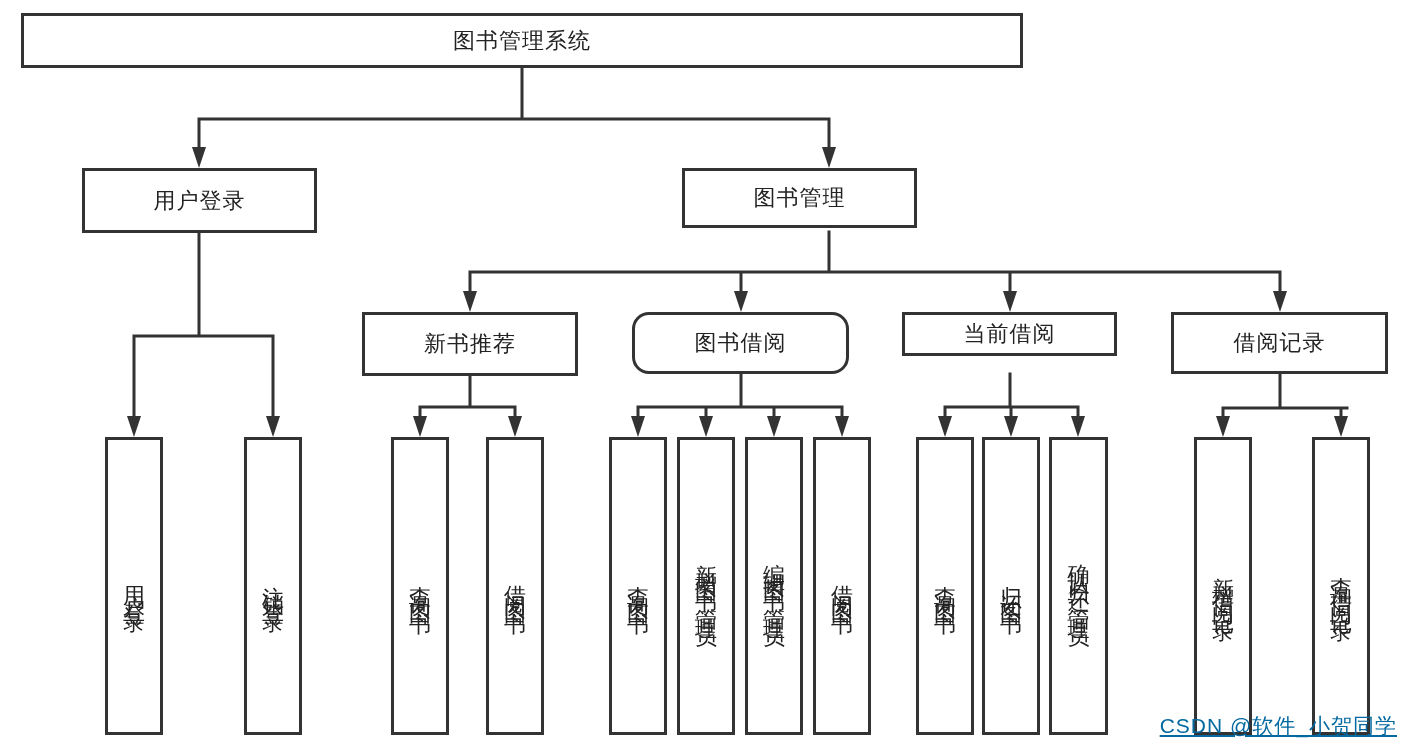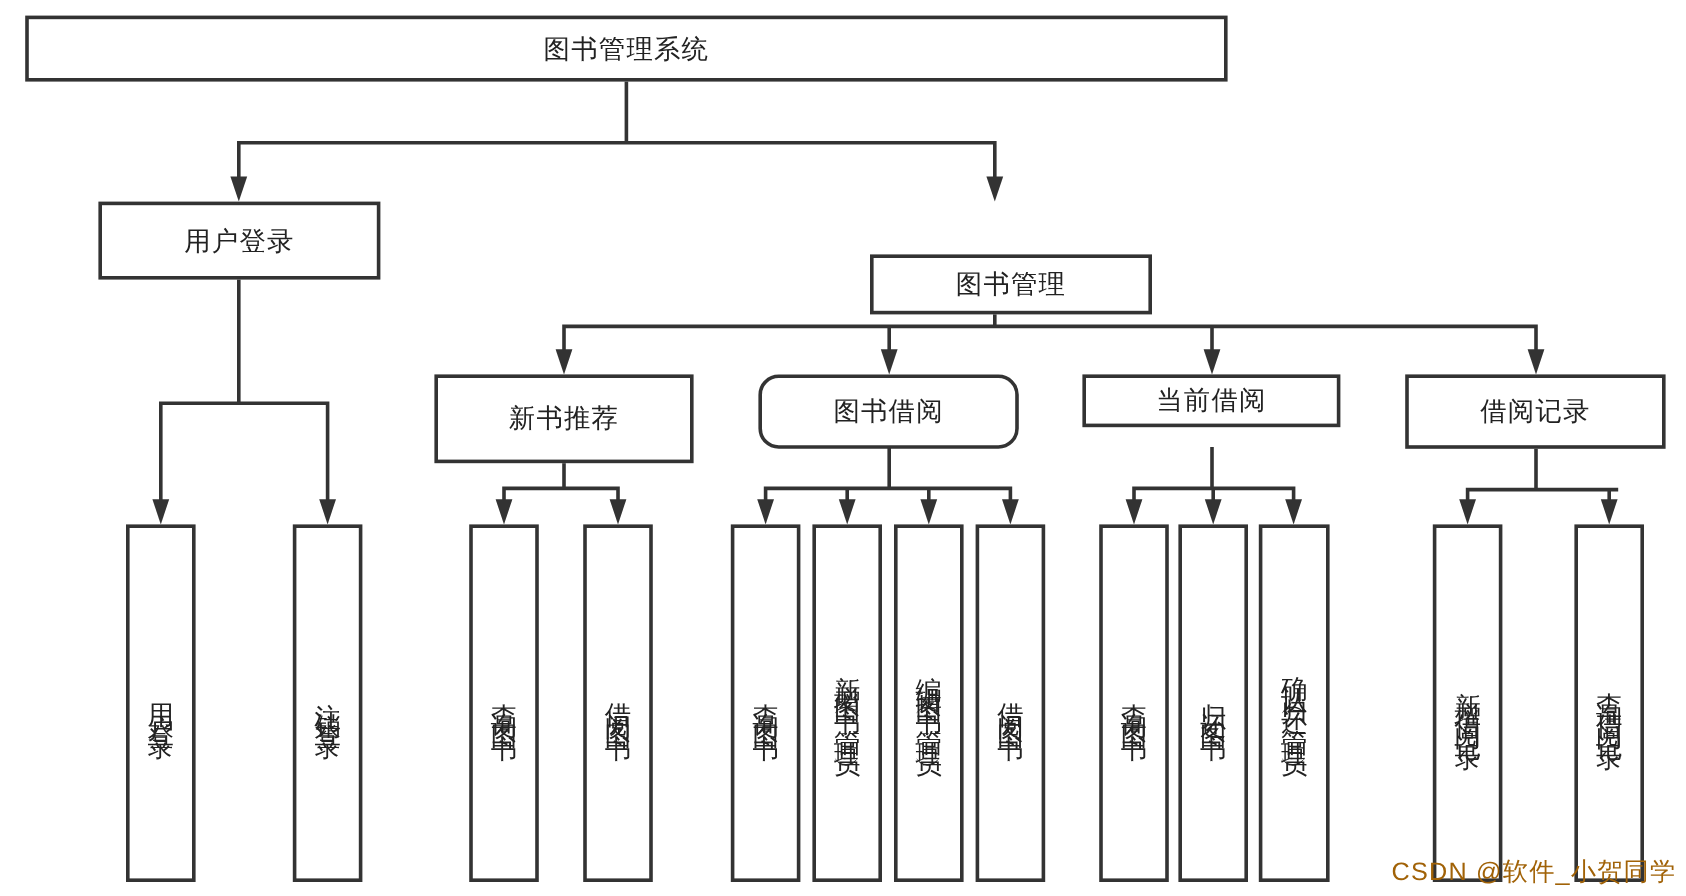--- a/index.html
+++ b/index.html
@@ -32,24 +32,25 @@
     font-size:22px;
     line-height:1;
     letter-spacing:9px;
     white-space:nowrap;
   }
   .watermark{
     position:absolute;
     top:712px;
     right:8px;
     font-size:21px;
-    color:#a16207;
+    color:#0369a1;
     letter-spacing:1px;
     white-space:nowrap;
     z-index:5;
+    text-decoration:underline;
   }
 </style>
 </head>
 <body>
 
 <div id="canvas">
 
   <svg id="wires" viewBox="0 0 1405 747" xmlns="http://www.w3.org/2000/svg">
     <g stroke="#333333" stroke-width="3" fill="none" stroke-linecap="square">
       <path d="M522 68 V119 M199 119 H829 M199 119 V150 M829 119 V150"></path>
@@ -83,25 +84,25 @@
     </g>
   </svg>
 
   <div class="box hbox" style="left:21px;top:13px;width:1002px;height:55px;">
     <span>图书管理系统</span>
   </div>
 
   <div class="box hbox" style="left:82px;top:168px;width:235px;height:65px;">
     <span>用户登录</span>
   </div>
-  <div class="box hbox" style="left:725px;top:168px;width:235px;height:50px;margin-top:44px;">
+  <div class="box hbox" style="left:682px;top:168px;width:235px;height:60px;">
     <span>图书管理</span>
   </div>
 
-  <div class="box hbox" style="left:362px;top:312px;width:216px;height:74px;">
+  <div class="box hbox" style="left:362px;top:312px;width:216px;height:64px;">
     <span>新书推荐</span>
   </div>
   <div class="box hbox" style="left:632px;top:312px;width:217px;height:62px;border-radius:17px;">
     <span>图书借阅</span>
   </div>
   <div class="box hbox" style="left:902px;top:312px;width:215px;height:44px;">
     <span>当前借阅</span>
   </div>
   <div class="box hbox" style="left:1171px;top:312px;width:217px;height:62px;">
     <span>借阅记录</span>

